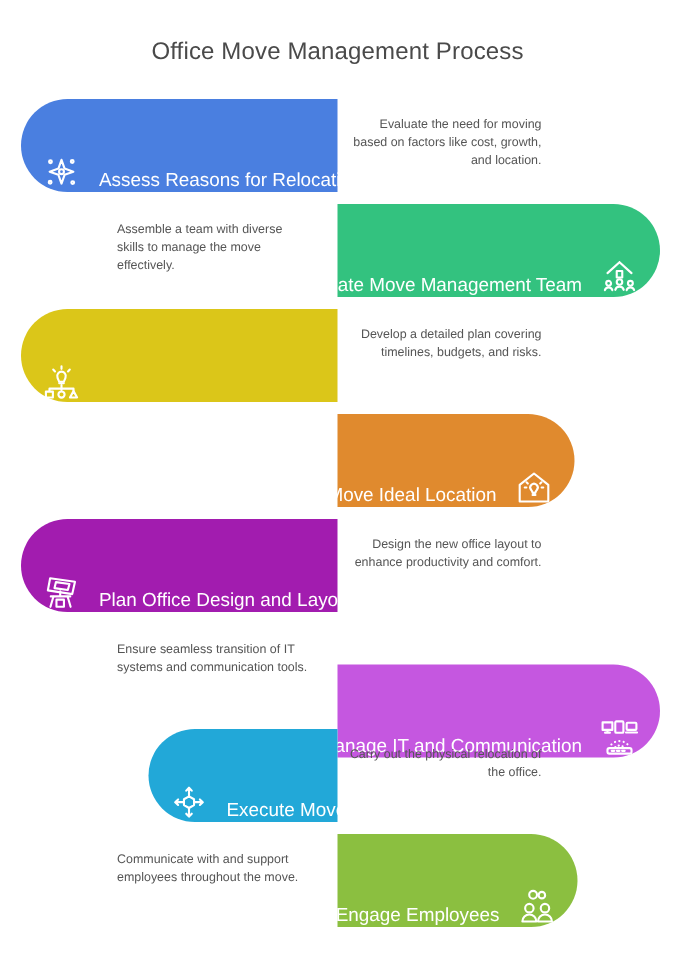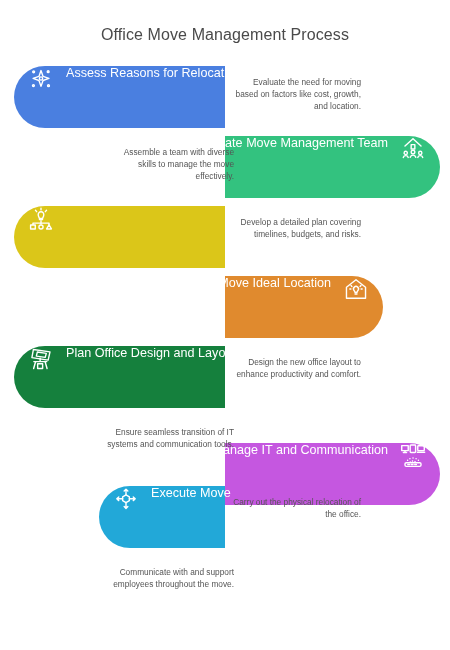--- a/index.html
+++ b/index.html
@@ -34,21 +34,21 @@
     position: absolute;
     left: 0;
     width: 450px;
     height: 62px;
   }
   .bar {
     position: absolute;
     top: 0;
     height: 62px;
     display: flex;
-    align-items: flex-start;
+    align-items: flex-end;
     box-sizing: border-box;
   }
   .bar.left {
     left: 14px;
     border-radius: 31px 0 0 31px;
     padding-left: 14px;
     padding-right: 12px;
     justify-content: flex-start;
   }
   .bar.right {
@@ -83,22 +83,21 @@
     font-size: 8.3px;
     line-height: 1.45;
     color: #555555;
     width: 128px;
   }
   .desc.on-right {
     left: 233px;
     text-align: right;
   }
   .desc.on-left {
-    left: 106px;
-    text-align: right;
+    left: 78px;
   }
 </style>
 </head>
 <body>
 
 <div id="infographic">
 
   <div class="page-title">Office Move Management Process</div>
 
   <div id="steps-container">
@@ -159,21 +158,21 @@
             <svg viewBox="0 0 24 24" fill="none" stroke="#fff" stroke-width="1.3" stroke-linecap="round" stroke-linejoin="round">
               <path d="M3.2 10.4 L12 3.4 L20.8 10.4 v10.2 H3.2 z"></path>
               <path d="M10.2 13.4 a2.3 2.3 0 1 1 3.6 0 c-0.5 0.7-0.9 1.0-0.9 1.9 h-1.8 c0-0.9-0.4-1.2-0.9-1.9 z"></path>
               <path d="M11.1 16.6 h1.8"></path>
               <path d="M6.3 12.0 h1.0 M16.7 12.0 h1.0 M7.4 8.8 l0.8 0.8 M16.6 8.8 l-0.8 0.8"></path>
             </svg>
           </span>
         </div>
       </div>
       <div class="step-row" style="top: 346px;">
-        <div class="bar left" style="background: #15803d; left: 14px; width: 211px; border-radius: 31px 0px 0px 31px; right: auto;">
+        <div class="bar left" style="background: #a21caf; left: 14px; width: 211px; border-radius: 31px 0px 0px 31px; right: auto;">
           <span class="bar-icon">
             <svg viewBox="0 0 24 24" fill="none" stroke="#fff" stroke-width="1.3" stroke-linecap="round" stroke-linejoin="round">
               <path d="M5.0 3.2 L20.3 5.4 L18.6 13.0 L3.6 10.7 z"></path>
               <path d="M8.6 5.6 L16.9 6.8 L15.9 10.5 L7.7 9.3 z"></path>
               <path d="M11.2 11.2 v3.0"></path>
               <path d="M5.4 14.4 h12.0"></path>
               <path d="M7.0 14.6 L5.2 20.8 M15.8 14.6 L17.6 20.8"></path>
               <rect x="8.9" y="16.4" width="4.6" height="4.4"></rect>
             </svg>
           </span>
@@ -209,17 +208,30 @@
               <path d="M12 15.4 v5.0 M10.3 18.9 L12 20.7 L13.7 18.9"></path>
               <path d="M8.9 11.8 h-5.2 M5.3 10.1 L3.5 11.8 L5.3 13.5"></path>
               <path d="M15.1 11.8 h5.2 M18.7 10.1 L20.5 11.8 L18.7 13.5"></path>
             </svg>
           </span>
           <span class="bar-label">Execute Move</span>
         </div>
         <div class="desc on-right">Carry out the physical relocation of the office.</div>
       </div>
       <div class="step-row" style="top: 556px;">
+        <div class="bar right" style="background: rgb(139, 191, 64); left: 225px; width: 160px; border-radius: 0px 31px 31px 0px; right: auto;">
+          <span class="bar-label">Engage Employees</span>
+          <span class="bar-icon">
+            <svg viewBox="0 0 24 24" fill="none" stroke="#fff" stroke-width="1.3" stroke-linecap="round" stroke-linejoin="round">
+              <circle cx="9.6" cy="4.2" r="2.4"></circle>
+              <circle cx="15.0" cy="4.4" r="2.0"></circle>
+              <circle cx="7.3" cy="12.4" r="2.6"></circle>
+              <path d="M3.0 20.6 a4.3 4.3 0 0 1 8.6 0 z"></path>
+              <circle cx="16.9" cy="12.4" r="2.6"></circle>
+              <path d="M12.6 20.6 a4.3 4.3 0 0 1 8.6 0 z"></path>
+            </svg>
+          </span>
+        </div>
         <div class="desc on-left">Communicate with and support employees throughout the move.</div>
       </div>
     </div>
 
 </div>
 
 </body></html>

